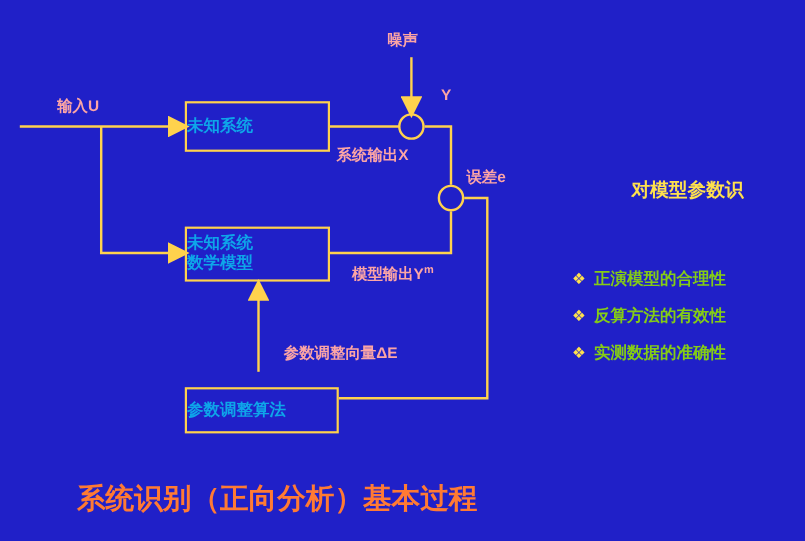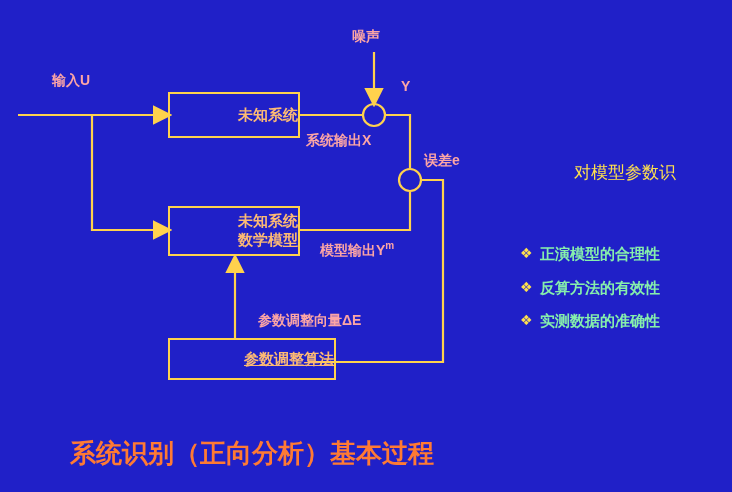--- a/index.html
+++ b/index.html
@@ -22,26 +22,26 @@
     position: absolute;
     left: 0;
     top: 0;
     width: 732px;
     height: 492px;
   }
   .node {
     position: absolute;
     box-sizing: border-box;
     border: 2px solid #ffd24d;
-    color: #fdba74;
+    color: #0ea5e9;
     font-weight: bold;
     font-size: 15px;
     display: flex;
     flex-direction: column;
-    align-items: flex-end;
+    align-items: flex-start;
     justify-content: center;
     line-height: 1.25;
     text-align: center;
     background: transparent;
   }
   .lbl {
     position: absolute;
     color: #fca5a5;
     font-weight: bold;
     font-size: 14px;
@@ -50,21 +50,21 @@
   .sup {
     font-size: 10px;
     vertical-align: super;
   }
   .right-head {
     position: absolute;
     left: 520px;
     top: 160px;
     width: 210px;
     color: #ffe14d;
-    font-weight: normal;
+    font-weight: bold;
     font-size: 17px;
     line-height: 1.5;
     text-align: center;
   }
   .bullets {
     position: absolute;
     left: 520px;
     top: 244px;
     width: 212px;
   }
@@ -74,21 +74,21 @@
     margin-bottom: 14px;
   }
   .bullet-mark {
     color: #ffe14d;
     font-size: 14px;
     width: 20px;
     flex: 0 0 20px;
     line-height: 1.3;
   }
   .bullet-text {
-    color: #86efac;
+    color: #84cc16;
     font-weight: bold;
     font-size: 15px;
     line-height: 1.3;
     white-space: nowrap;
   }
   .caption {
     position: absolute;
     left: 70px;
     top: 436px;
     color: #ff7a33;
@@ -134,25 +134,25 @@
 
   <div class="node" style="left:168px; top:92px; width:132px; height:46px;">
     <span>未知系统</span>
   </div>
 
   <div class="node" style="left:168px; top:206px; width:132px; height:50px;">
     <span>未知系统</span>
     <span>数学模型</span>
   </div>
 
-  <div class="node" style="left:168px; top:338px; width:168px; height:42px;text-decoration:underline;">
+  <div class="node" style="left:168px; top:352px; width:140px; height:42px;">
     <span>参数调整算法</span>
   </div>
 
-  <div class="lbl" style="left:52px; top:72px;">输入U</div>
+  <div class="lbl" style="left:52px; top:88px;">输入U</div>
 
   <div class="lbl" style="left:352px; top:28px;">噪声</div>
 
   <div class="lbl" style="left:401px; top:78px;">Y</div>
 
   <div class="lbl" style="left:306px; top:132px;">系统输出X</div>
 
   <div class="lbl" style="left:424px; top:152px;">误差e</div>
 
   <div class="lbl" style="left:320px; top:240px;">

